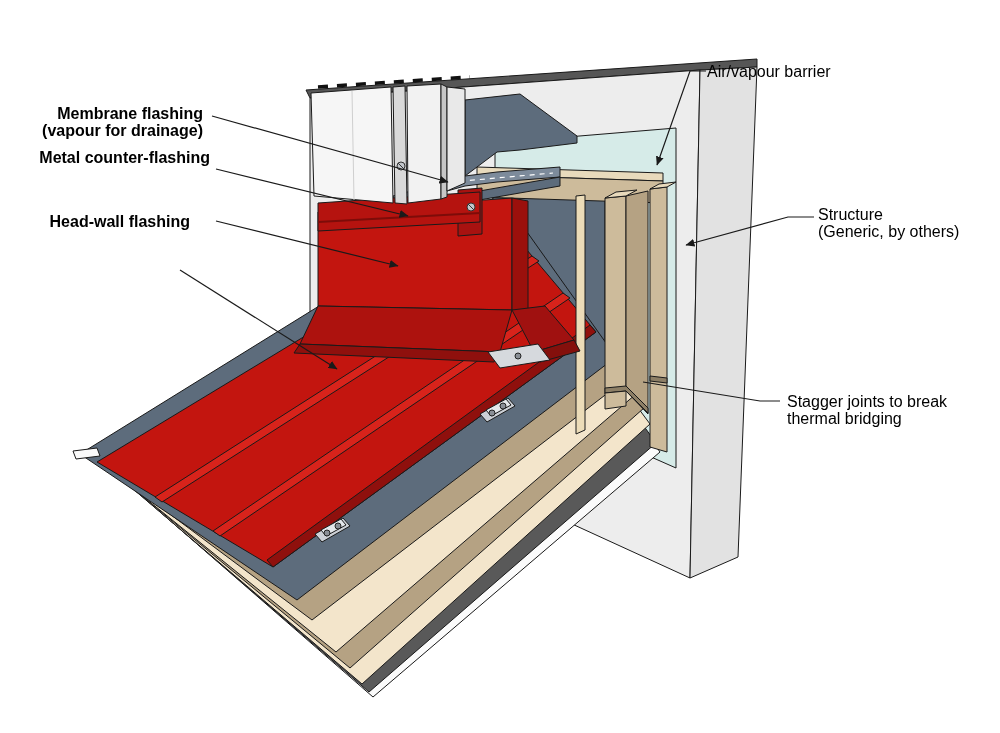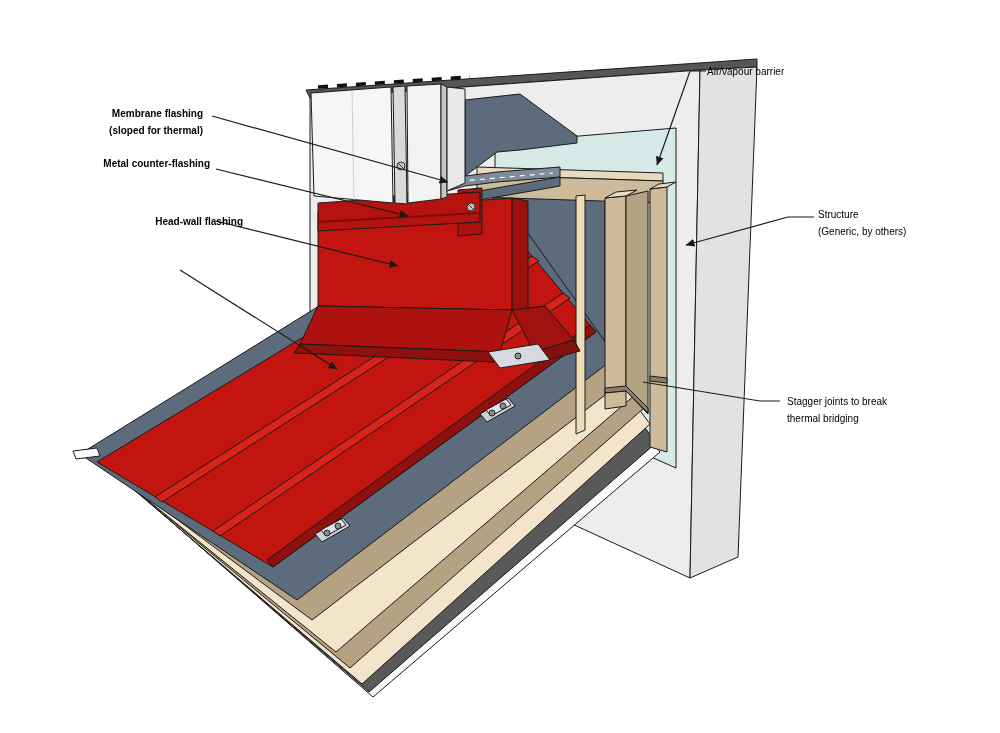--- a/index.html
+++ b/index.html
@@ -26,21 +26,21 @@
   }
   html,body{margin:0;padding:0;background:#ffffff;}
   .canvas{
     position:relative;width:1000px;height:733px;background:#ffffff;
     font-family:"Liberation Sans", sans-serif;overflow:hidden;
   }
   svg{position:absolute;left:0;top:0;}
   svg *{vector-effect:non-scaling-stroke;}
   .edge{stroke:var(--ink);stroke-width:1;stroke-linejoin:round;}
   .label{
-    position:absolute;font-size:10px;line-height:17px;color:#000;
+    position:absolute;font-size:16px;line-height:17px;color:#000;
     white-space:nowrap;
   }
   .label.right{text-align:right;font-weight:bold;}
   .label.left{text-align:left;}
   .label span{display:block;}
 </style>
 </head>
 <body>
 
 <div class="canvas">
@@ -160,26 +160,26 @@
     <line x1="216" y1="221" x2="398" y2="266" marker-end="url(#arrow)"></line>
     <line x1="180" y1="270" x2="337" y2="369" marker-end="url(#arrow)"></line>
     <polyline points="706,71 690,71 657,165" marker-end="url(#arrow)"></polyline>
     <polyline points="814,217 788,217 686,245" marker-end="url(#arrow)"></polyline>
     <polyline points="780,401 760,401 643,382"></polyline>
   </g>
 </svg>
 
   <div class="label right" style="right:797px;top:105px;">
     <span>Membrane flashing</span>
-    <span>(sloped for thermal)</span>
+    <span>(vapour for drainage)</span>
   </div>
-  <div class="label right" style="right:790px;top:155px;">
+  <div class="label right" style="right:790px;top:149px;">
     <span>Metal counter-flashing</span>
   </div>
-  <div class="label right" style="right:757px;top:213px;">
+  <div class="label right" style="right:810px;top:213px;">
     <span>Head-wall flashing</span>
   </div>
   <div class="label left" style="left:707px;top:63px;">
     <span>Air/vapour barrier</span>
   </div>
   <div class="label left" style="left:818px;top:206px;">
     <span>Structure</span>
     <span>(Generic, by others)</span>
   </div>
   <div class="label left" style="left:787px;top:393px;">

